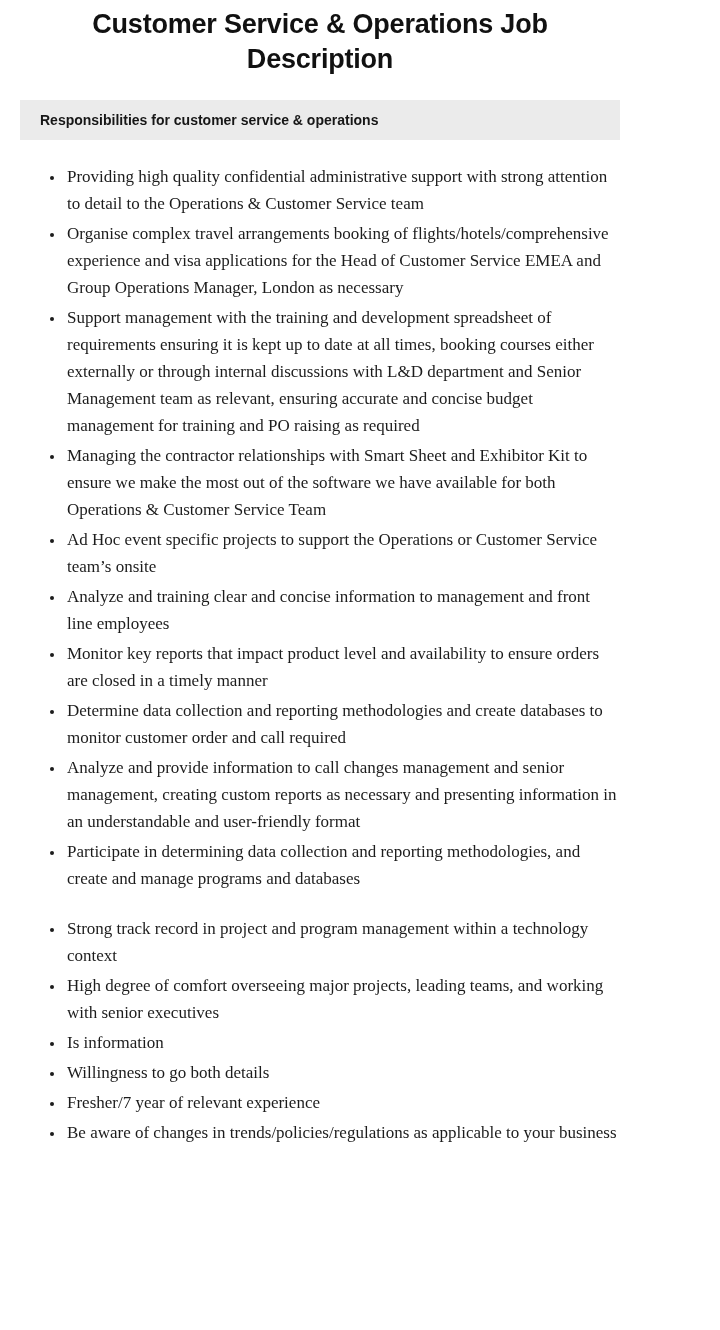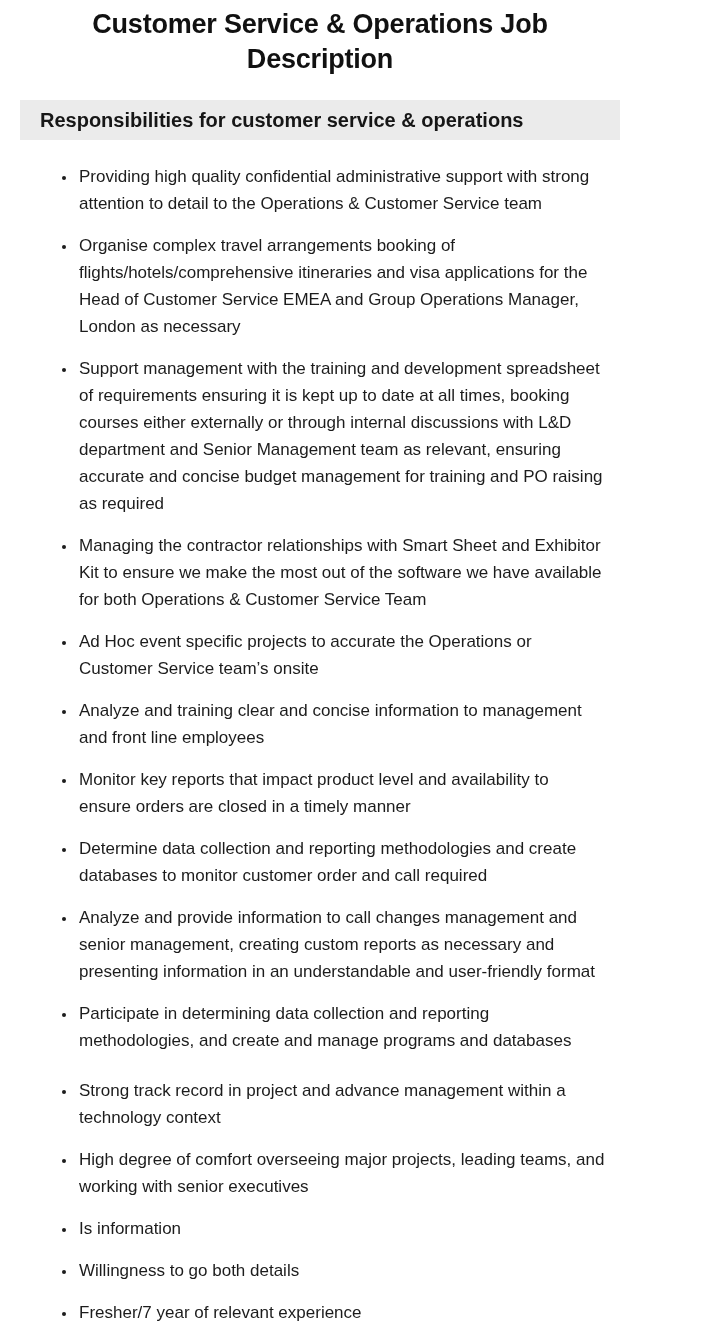--- a/index.html
+++ b/index.html
@@ -33,71 +33,72 @@
     line-height: 27px;
     margin: 26px 0 0 0;
     color: #1c1c1c;
   }
   .section {
     margin: 0;
   }
   .section-heading {
     background: #ebebeb;
     font-weight: 700;
-    font-size: 20px;
+    font-size: 14px;
     line-height: 20px;
     padding: 10px 10px 10px 20px;
     margin: 23px 0 0 0;
     color: #161616;
   }
   .section + .section .section-heading {
     margin-top: 16px;
   }
   ul.bullets {
     margin: 23px 0 0 0;
     padding: 0 0 0 42px;
     font-size: 17px;
     line-height: 27px;
   }
   ul.bullets li {
-    margin: 15px;
+    margin: 3px;
     padding-left: 2px;
+    font-family: Liberation Serif, serif;
   }
   ul.bullets li::marker {
     font-size: 14px;
     color: #1c1c1c;
   }
 </style>
 </head>
 <body>
 
 <div class="page">
 
   <h1 class="page-title">Customer Service &amp; Operations Job Description</h1>
 
 
   <section class="section">
     <div class="section-heading" style="background: rgb(235, 235, 235);">Responsibilities for customer service &amp; operations</div>
     <ul class="bullets">
         <li>Providing high quality confidential administrative support with strong attention to detail to the Operations &amp; Customer Service team</li>
-        <li>Organise complex travel arrangements booking of flights/hotels/comprehensive itineraries and visa applications for the Head of Customer Service EMEA and Group Operations Manager, London as necessary</li>
+        <li>Organise complex travel arrangements booking of flights/hotels/comprehensive experience and visa applications for the Head of Customer Service EMEA and Group Operations Manager, London as necessary</li>
         <li>Support management with the training and development spreadsheet of requirements ensuring it is kept up to date at all times, booking courses either externally or through internal discussions with L&amp;D department and Senior Management team as relevant, ensuring accurate and concise budget management for training and PO raising as required</li>
         <li>Managing the contractor relationships with Smart Sheet and Exhibitor Kit to ensure we make the most out of the software we have available for both Operations &amp; Customer Service Team</li>
-        <li>Ad Hoc event specific projects to accurate the Operations or Customer Service team’s onsite</li>
+        <li>Ad Hoc event specific projects to support the Operations or Customer Service team’s onsite</li>
         <li>Analyze and training clear and concise information to management and front line employees</li>
         <li>Monitor key reports that impact product level and availability to ensure orders are closed in a timely manner</li>
         <li>Determine data collection and reporting methodologies and create databases to monitor customer order and call required</li>
         <li>Analyze and provide information to call changes management and senior management, creating custom reports as necessary and presenting information in an understandable and user-friendly format</li>
         <li>Participate in determining data collection and reporting methodologies, and create and manage programs and databases</li>
       </ul>
   </section>
 
   <section class="section">
     <ul class="bullets">
-        <li>Strong track record in project and advance management within a technology context</li>
+        <li>Strong track record in project and program management within a technology context</li>
         <li>High degree of comfort overseeing major projects, leading teams, and working with senior executives</li>
         <li>Is information</li>
         <li>Willingness to go both details</li>
         <li>Fresher/7 year of relevant experience</li>
         <li>Be aware of changes in trends/policies/regulations as applicable to your business</li>
       </ul>
   </section>
 
 </div>
 

